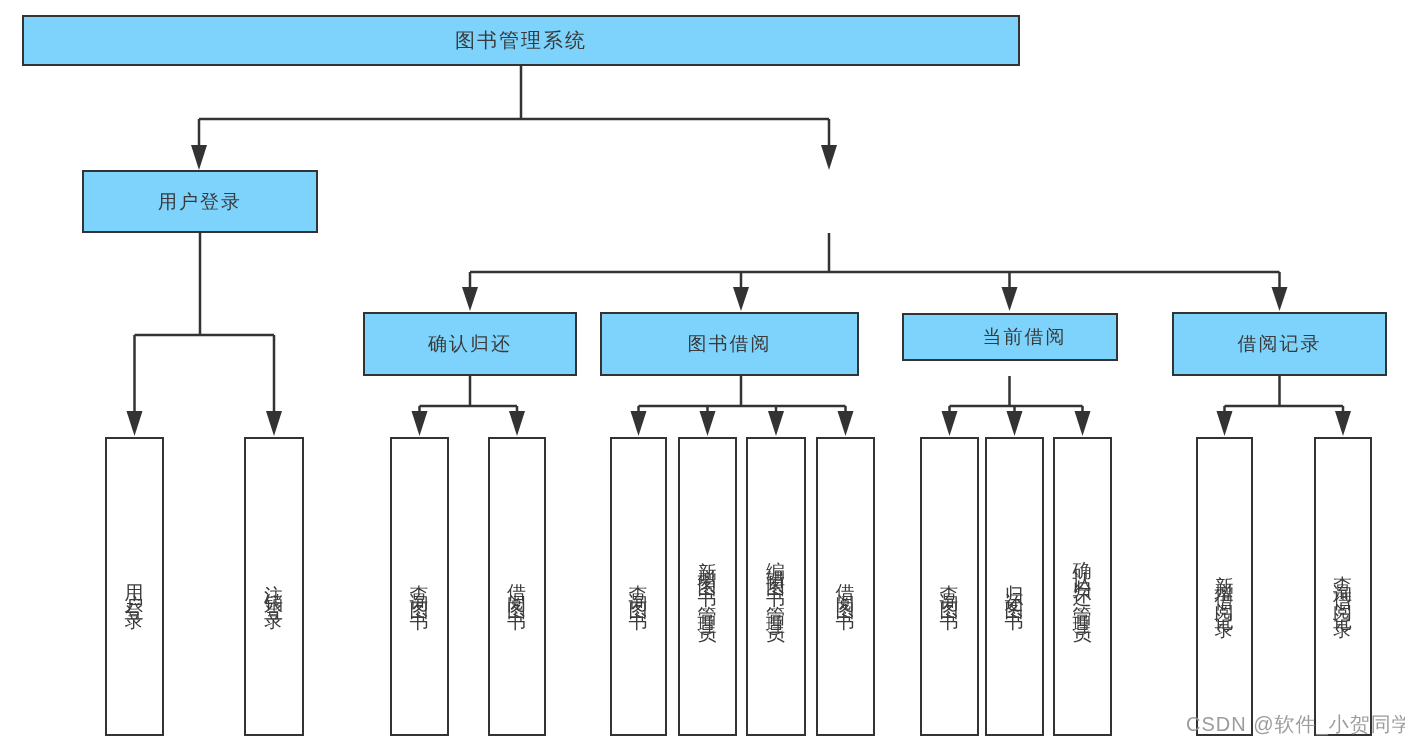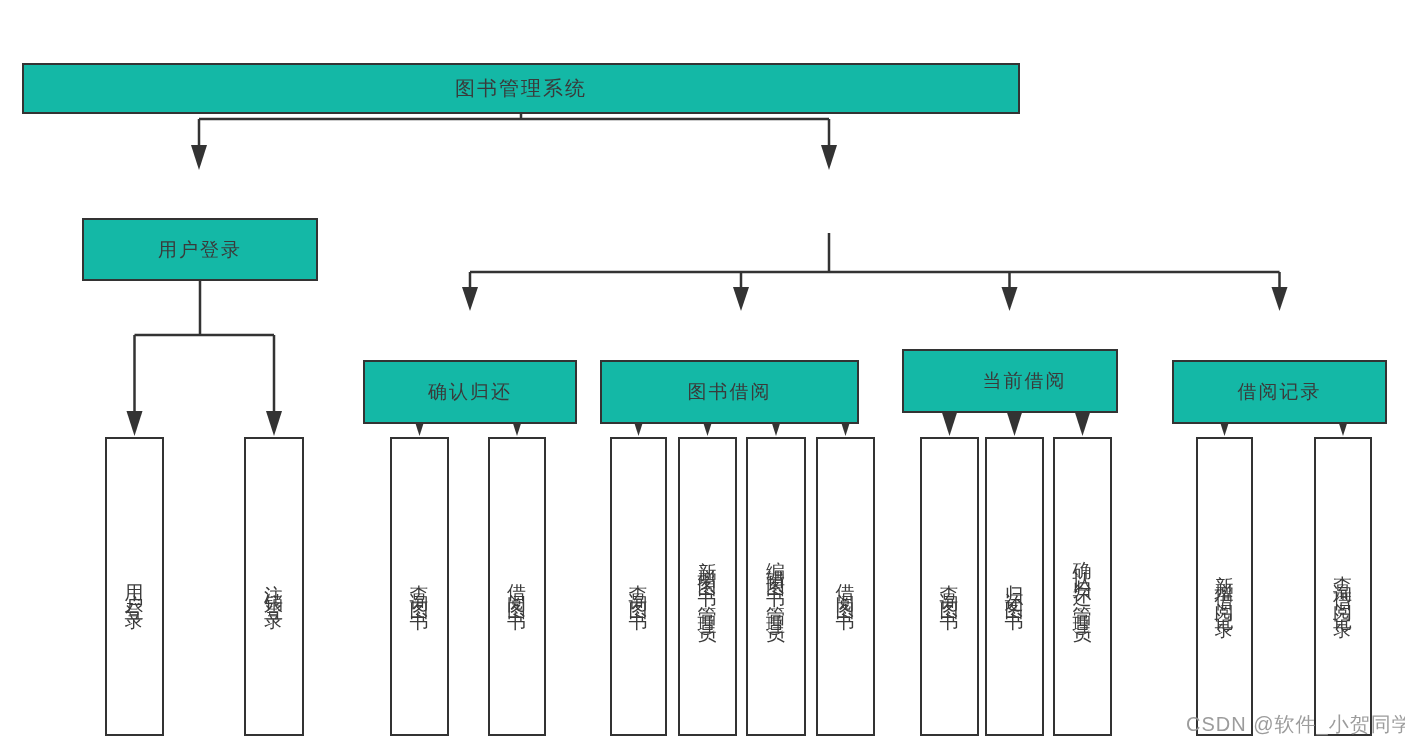--- a/index.html
+++ b/index.html
@@ -22,29 +22,28 @@
     fill: none;
   }
   #wires polygon {
     fill: #333333;
     stroke: none;
   }
   .node {
     position: absolute;
     box-sizing: border-box;
     border: 2.5px solid #333333;
-    background: #14b8a6;
+    background: #7dd3fc;
     display: flex;
     align-items: center;
     justify-content: center;
     color: #3a3a3a;
     font-size: 19px;
     letter-spacing: 2px;
     text-align: center;
-    margin-top: 48px;
   }
   .node.root { font-size: 20px; }
   .leaf {
     position: absolute;
     box-sizing: border-box;
     border: 2.5px solid #333333;
     background: #ffffff;
     top: 437px;
     height: 299px;
     display: flex;
@@ -124,21 +123,21 @@
       <polygon points="1343,436 1335,411 1351,411"></polygon>
     </g>
   </svg>
 
   <div class="node root" style="left:22px; top:15px; width:998px; height:51px;">图书管理系统</div>
 
   <div class="node" style="left:82px; top:170px; width:236px; height:63px;">用户登录</div>
 
   <div class="node" style="left:363px; top:312px; width:214px; height:64px;">确认归还</div>
   <div class="node" style="left:600px; top:312px; width:259px; height:64px;">图书借阅</div>
-  <div class="node" style="left:902px; top:301px; width:216px; height:64px;padding-left:29px;">当前借阅</div>
+  <div class="node" style="left:902px; top:313px; width:216px; height:48px;padding-left:29px;">当前借阅</div>
   <div class="node" style="left:1172px; top:312px; width:215px; height:64px;">借阅记录</div>
 
   <div class="leaf" style="left:105px; width:59px;">
     <span>用户登录</span>
   </div>
   <div class="leaf" style="left:244px; width:60px;">
     <span>注销登录</span>
   </div>
 
   <div class="leaf" style="left:390px; width:59px;">

